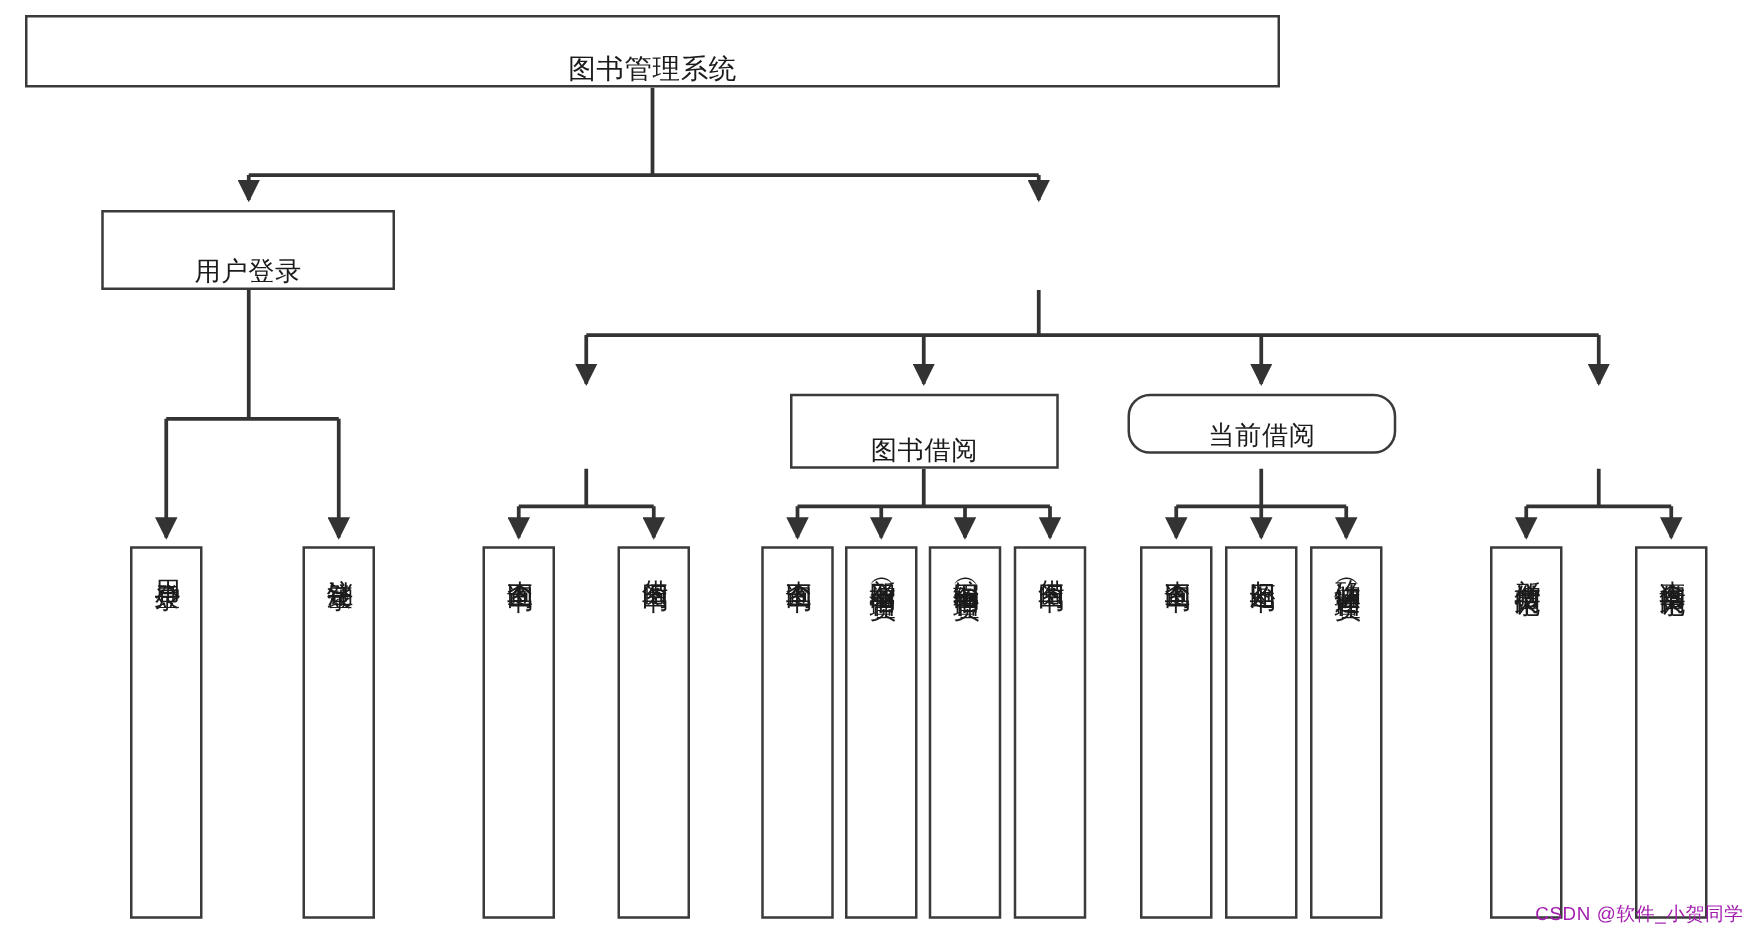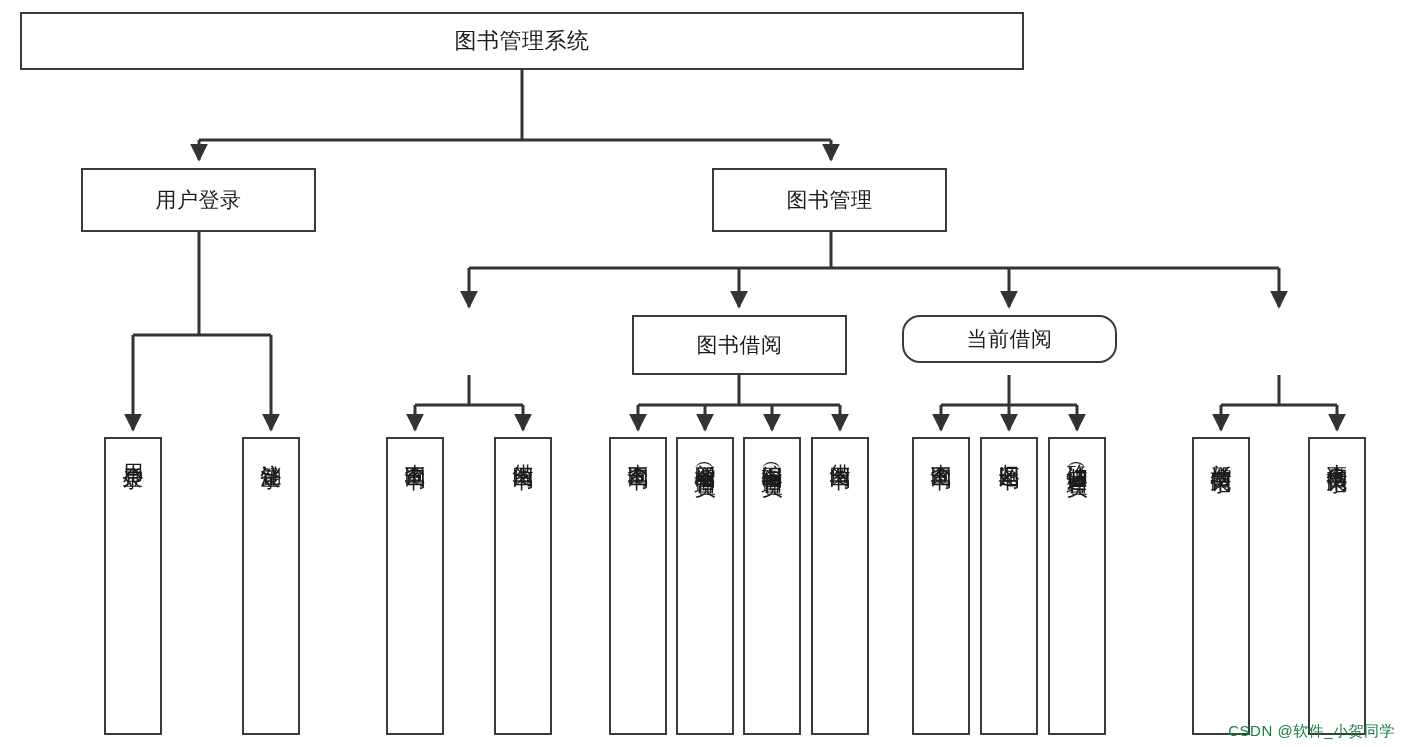--- a/index.html
+++ b/index.html
@@ -24,21 +24,21 @@
     width: 1405px;
     height: 747px;
     pointer-events: none;
   }
   .node {
     position: absolute;
     box-sizing: border-box;
     background: #ffffff;
     border: 2px solid #3a3a3a;
     display: flex;
-    align-items: center;
+    align-items: flex-end;
     justify-content: center;
     color: #1b1b1b;
     z-index: 2;
   }
   .node .label {
     text-align: center;
     line-height: 1.12;
     letter-spacing: 0.5px;
   }
   .node.horiz .label {
@@ -57,21 +57,21 @@
     letter-spacing: 2px;
   }
   .node.root .label {
     font-size: 22px;
   }
   .watermark {
     position: absolute;
     right: 10px;
     bottom: 6px;
     font-size: 15px;
-    color: #15803d;
+    color: #a21caf;
     letter-spacing: 0.5px;
     z-index: 5;
     white-space: nowrap;
   }
 </style>
 </head>
 <body>
 
 <div id="canvas">
 
@@ -125,23 +125,20 @@
     </g>
   </svg>
 
   <div class="node horiz root" style="left:20px; top:12px; width:1004px; height:58px;">
     <span class="label">图书管理系统</span>
   </div>
 
   <div class="node horiz" style="left:81px; top:168px; width:235px; height:64px;">
     <span class="label">用户登录</span>
   </div>
-  <div class="node horiz" style="left:712px; top:168px; width:235px; height:64px;">
-    <span class="label">图书管理</span>
-  </div>
 
   <div class="node horiz" style="left:632px; top:315px; width:215px; height:60px;">
     <span class="label">图书借阅</span>
   </div>
   <div class="node horiz" style="left:902px; top:315px; width:215px; height:48px;border-radius:18px;">
     <span class="label">当前借阅</span>
   </div>
 
   <div class="node vert" style="left:104px; top:437px; width:58px; height:298px;">
     <span class="label">用户登录</span>

